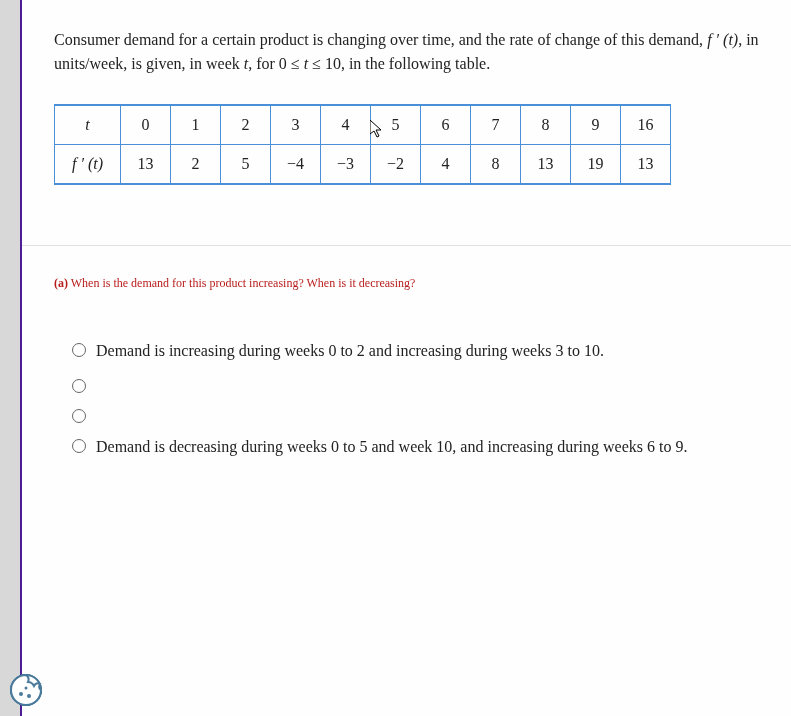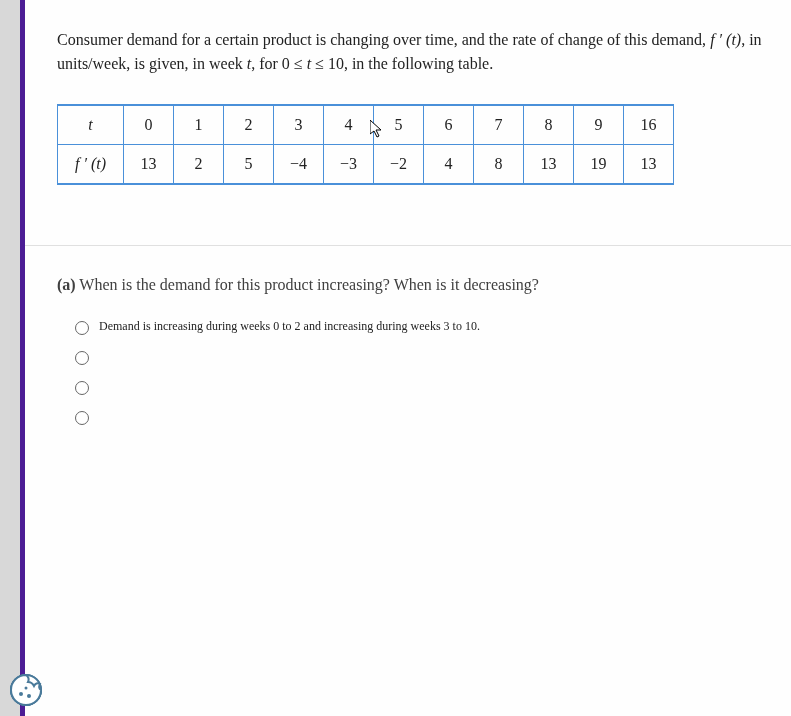--- a/index.html
+++ b/index.html
@@ -13,21 +13,21 @@
       width: 791px;
       height: 716px;
       position: relative;
       overflow: hidden;
     }
     .page {
       background: #fefefe;
       margin: 0 0 0 20px;
       padding: 28px 20px 20px 32px;
       min-height: 716px;
-      border-left: 5px solid #4c1d95;
+      border-left: 2px solid #4c1d95;
     }
     .question-text {
       font-size: 16px;
       color: #222;
       line-height: 1.5;
       margin-bottom: 28px;
     }
     .question-text .italic {
       font-style: italic;
     }
@@ -53,23 +53,23 @@
     }
     .data-table tr:last-child td {
       border-bottom: 2px solid #4a90d9;
     }
     .section-divider {
       height: 1px;
       background: #e0e0e0;
       margin: 0 -32px 30px -32px;
     }
     .part-question {
-      font-size: 16px;
-      color: #404040;
-      margin-bottom: 23px;
+      font-size: 12px;
+      color: #b91c1c;
+      margin-bottom: 48px;
     }
     .part-question .bold {
       font-weight: bold;
     }
     .options {
       padding-left: 18px;
     }
     .option {
       display: flex;
       align-items: flex-start;
@@ -80,21 +80,21 @@
       width: 14px;
       height: 14px;
       border: 1.5px solid #666;
       border-radius: 50%;
       flex-shrink: 0;
       margin-top: 4px;
       margin-right: 10px;
       background: #fff;
     }
     .option-text {
-      font-size: 12px;
+      font-size: 16px;
       color: #222;
       line-height: 1.5;
     }
     .cookie-icon {
       position: absolute;
       bottom: 8px;
       left: 8px;
       width: 36px;
       height: 36px;
     }
@@ -159,20 +159,21 @@
       <div class="option-text">Demand is increasing during weeks 0 to 2 and increasing during weeks 3 to 10.</div>
     </div>
     <div class="option">
       <div class="radio"></div>
     </div>
     <div class="option">
       <div class="radio"></div>
     </div>
     <div class="option">
       <div class="radio"></div>
+      <div class="option-text">Demand is decreasing during weeks 0 to 5 and week 10, and increasing during weeks 6 to 9.</div>
     </div>
   </div>
 </div>
 
 <div class="cookie-icon">
   <svg viewBox="0 0 36 36" width="36" height="36">
     <circle cx="18" cy="18" r="15" fill="none" stroke="#4a7a9a" stroke-width="2"></circle>
     <path d="M 18 3 A 15 15 0 0 1 33 18" fill="none" stroke="#4a7a9a" stroke-width="2" stroke-dasharray="3,3" opacity="0"></path>
     <circle cx="18" cy="18" r="15" fill="#ffffff" stroke="#4a7a9a" stroke-width="2"></circle>
     <path d="M 32 12 Q 28 10 26 14 Q 24 10 20 10 Q 22 6 18 3 A 15 15 0 1 0 33 18 Q 30 16 32 12 Z" fill="#ffffff" stroke="#4a7a9a" stroke-width="2"></path>

